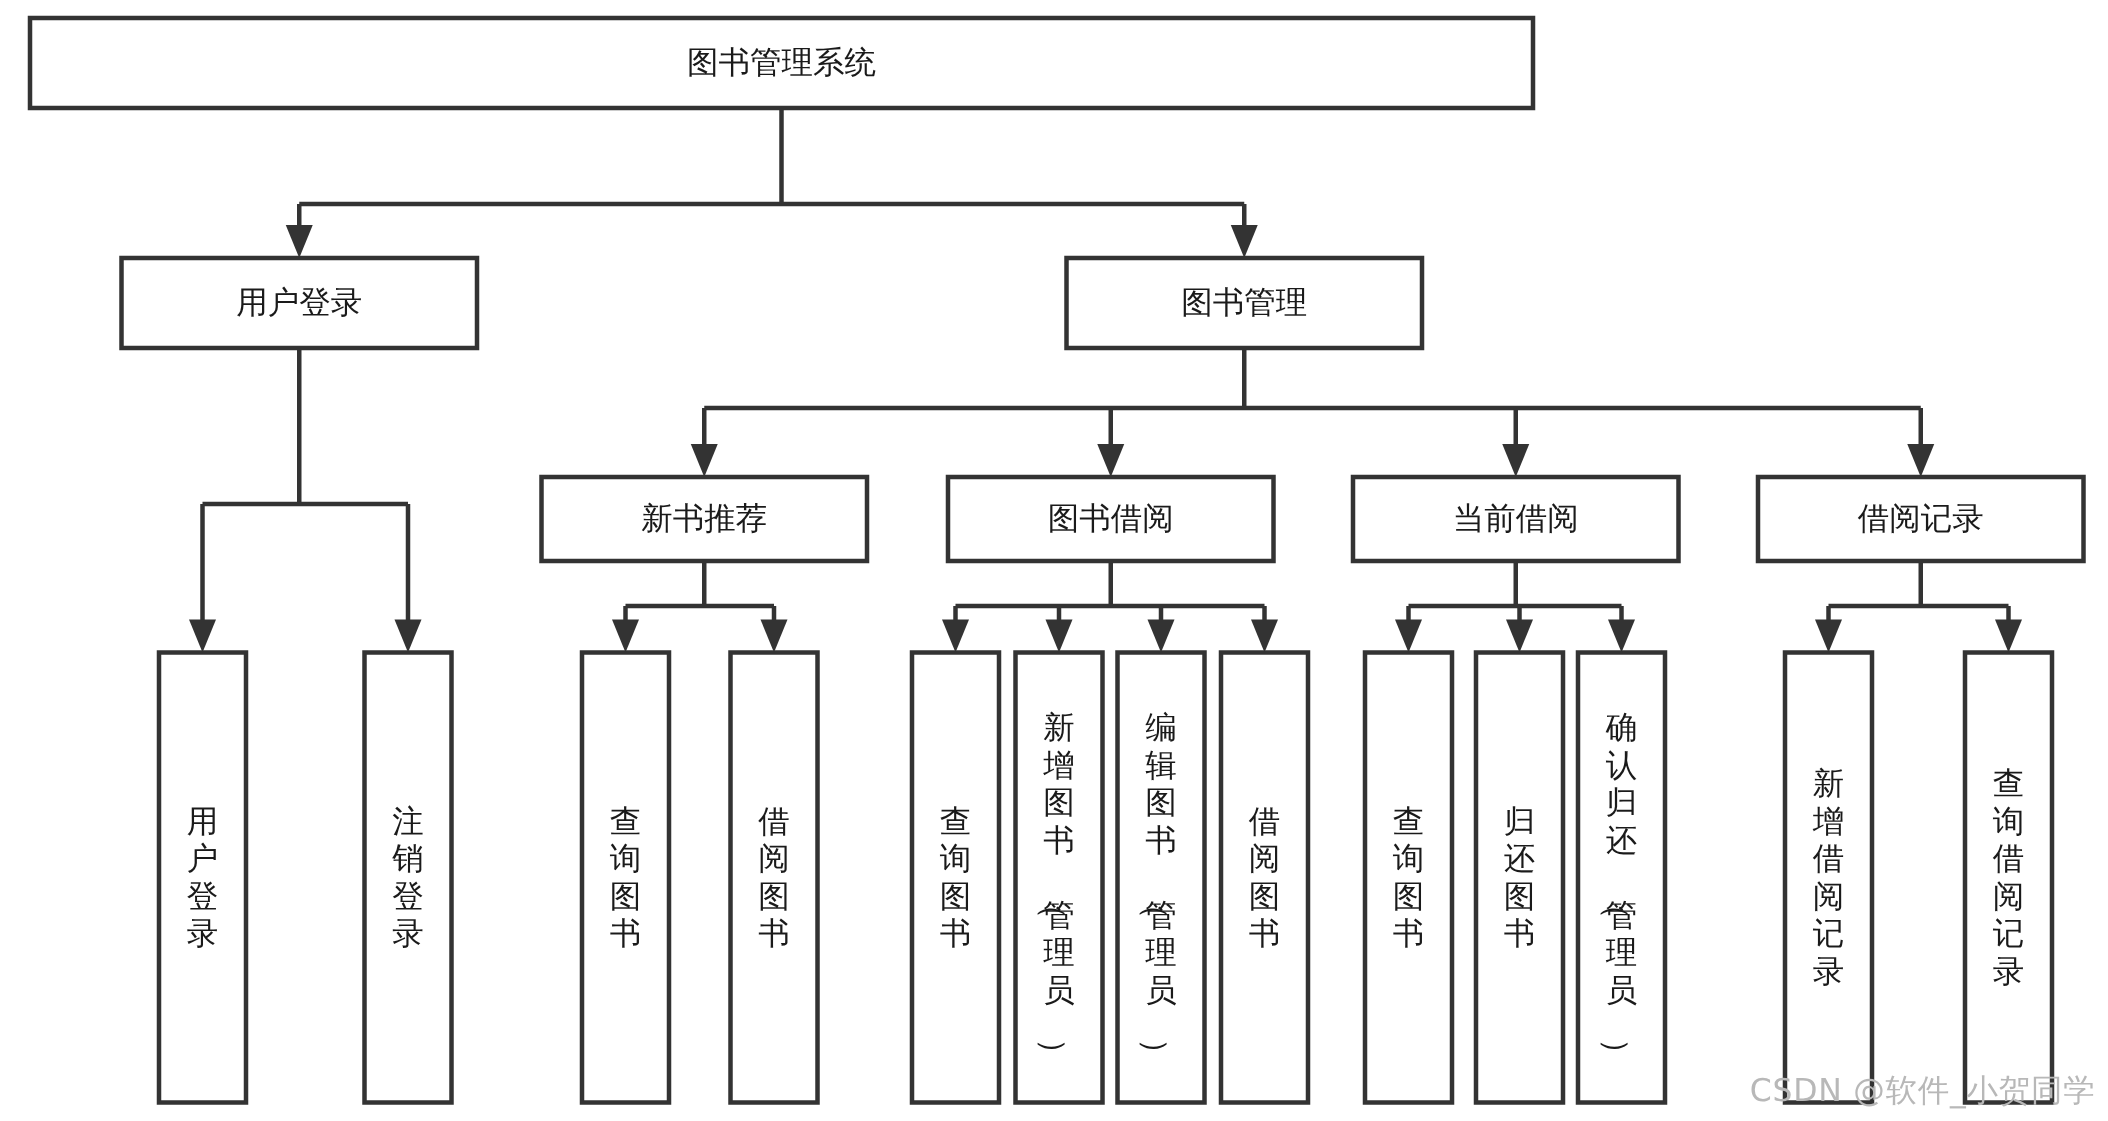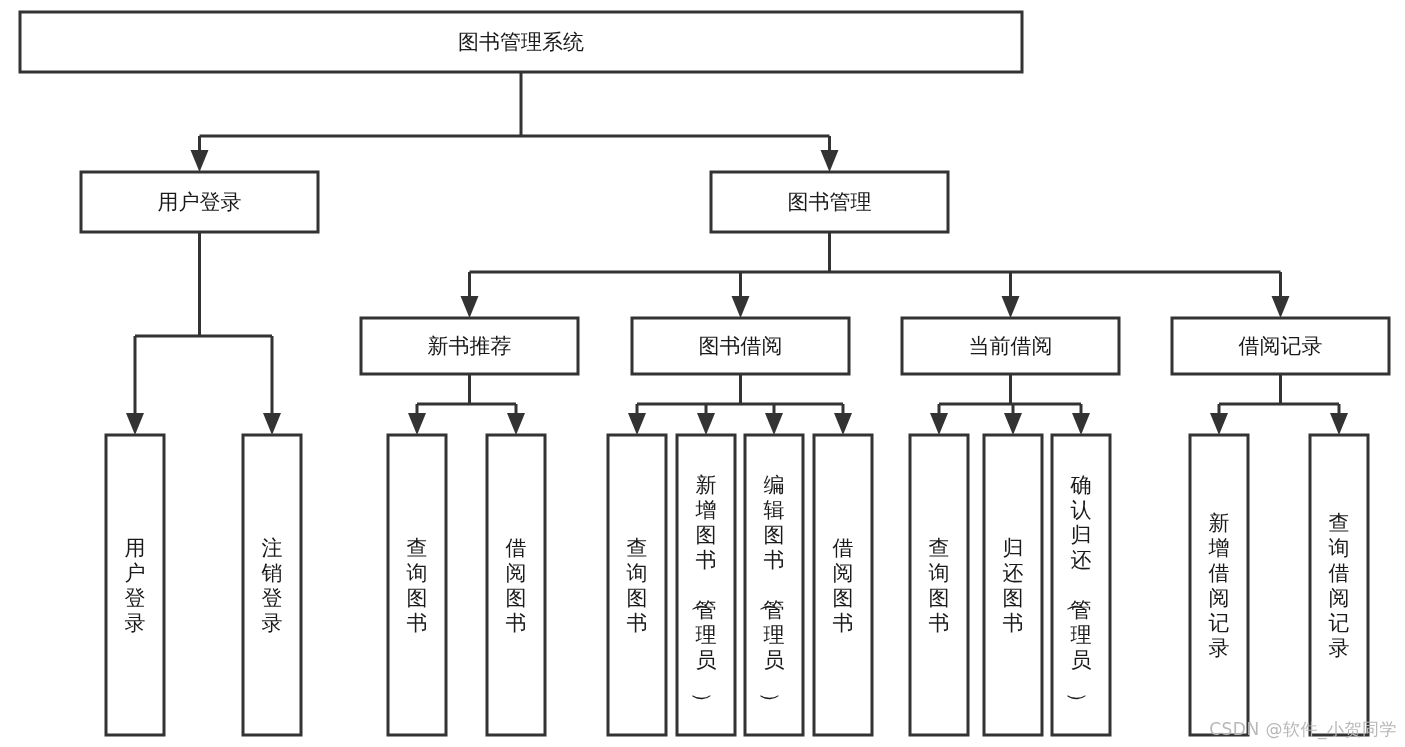--- a/index.html
+++ b/index.html
@@ -47,21 +47,21 @@
   }
   .edge-arrow {
     fill: #333333;
     stroke: none;
   }
   .watermark {
     position: absolute;
     right: 8px;
     bottom: 6px;
     font-family: "DejaVu Sans", "Liberation Sans", sans-serif;
-    font-size: 17px;
+    font-size: 21px;
     color: #b8b8b8;
     white-space: nowrap;
     letter-spacing: 0.5px;
   }
 </style>
 </head>
 <body>
 
 <svg id="diagram" viewBox="0 0 1405 747" xmlns="http://www.w3.org/2000/svg">
   <g id="edges">

